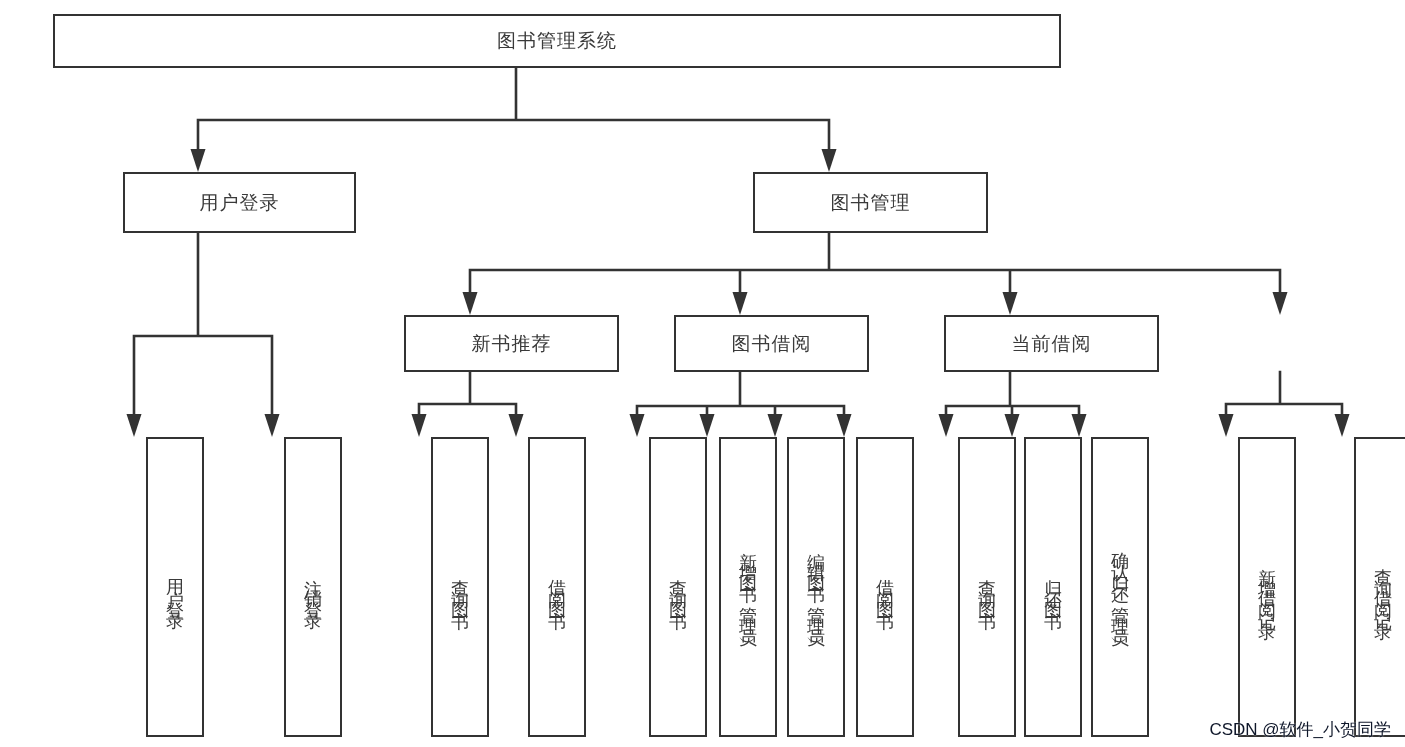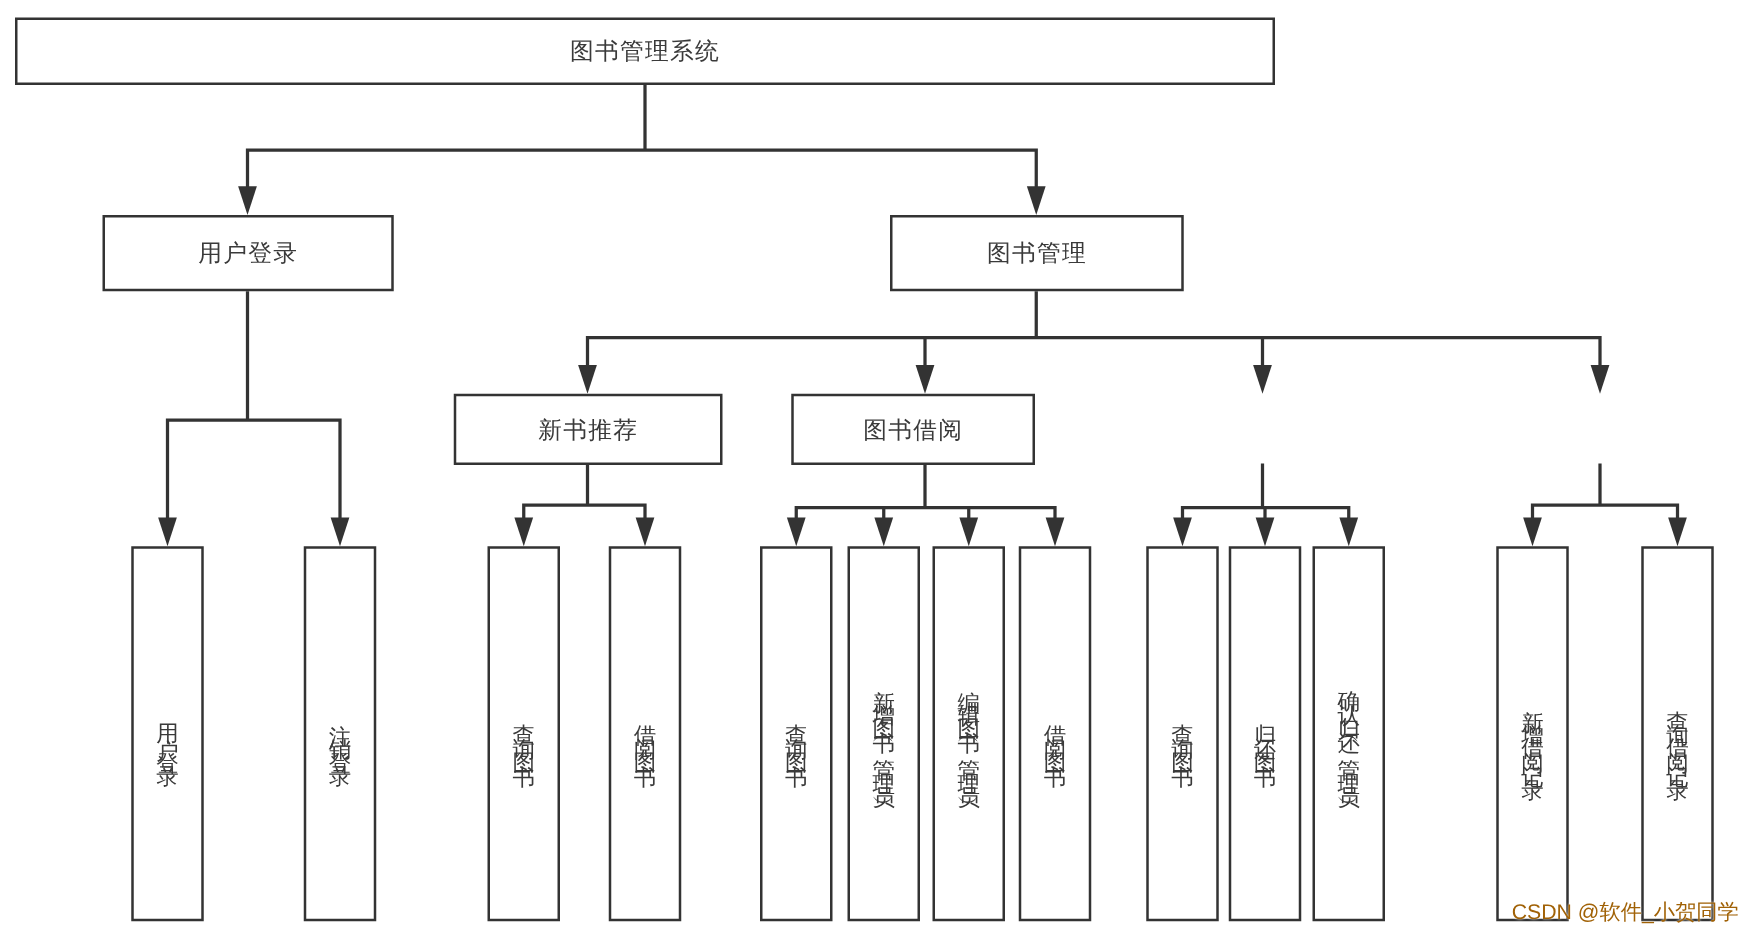--- a/index.html
+++ b/index.html
@@ -13,39 +13,40 @@
   #connector-layer{position:absolute;left:0;top:0;}
   .node{
     position:absolute;
     box-sizing:border-box;
     background:#ffffff;
     border:2.5px solid #333333;
     display:flex;
     align-items:center;
     justify-content:center;
     color:#3a3a3a;
+    margin-left:41px;
   }
   .node.h span{
     font-size:19px;
     letter-spacing:1px;
     white-space:nowrap;
   }
   .node.v span{
     writing-mode:vertical-rl;
     text-orientation:mixed;
     font-size:18px;
     letter-spacing:11px;
     line-height:1;
   }
   #watermark{
     position:absolute;
     right:14px;
     top:718px;
     font-size:17px;
-    color:#a16207;
+    color:#0f172a;
     text-shadow:0 0 2px #ffffff;
     white-space:nowrap;
     z-index:5;
   }
 </style>
 </head>
 <body>
 
 <div id="canvas">
   <svg id="connector-layer" width="1405" height="747" viewBox="0 0 1405 747">
@@ -99,20 +100,23 @@
     </div>
     <div class="node h" style="left: 363px; top: 315px; width: 215px; height: 57px;">
       <span>新书推荐</span>
     </div>
     <div class="node h" style="left: 712px; top: 172px; width: 235px; height: 61px;">
       <span>图书管理</span>
     </div>
     <div class="node h" style="left: 633px; top: 315px; width: 195px; height: 57px;">
       <span>图书借阅</span>
     </div>
+    <div class="node h" style="left: 903px; top: 315px; width: 215px; height: 57px;">
+      <span>当前借阅</span>
+    </div>
     <div class="node v" style="left: 105px; top: 437px; width: 58px; height: 300px;">
       <span>用户登录</span>
     </div>
     <div class="node v" style="left: 243px; top: 437px; width: 58px; height: 300px;">
       <span>注销登录</span>
     </div>
     <div class="node v" style="left: 390px; top: 437px; width: 58px; height: 300px;">
       <span>查询图书</span>
     </div>
     <div class="node v" style="left: 487px; top: 437px; width: 58px; height: 300px;">

